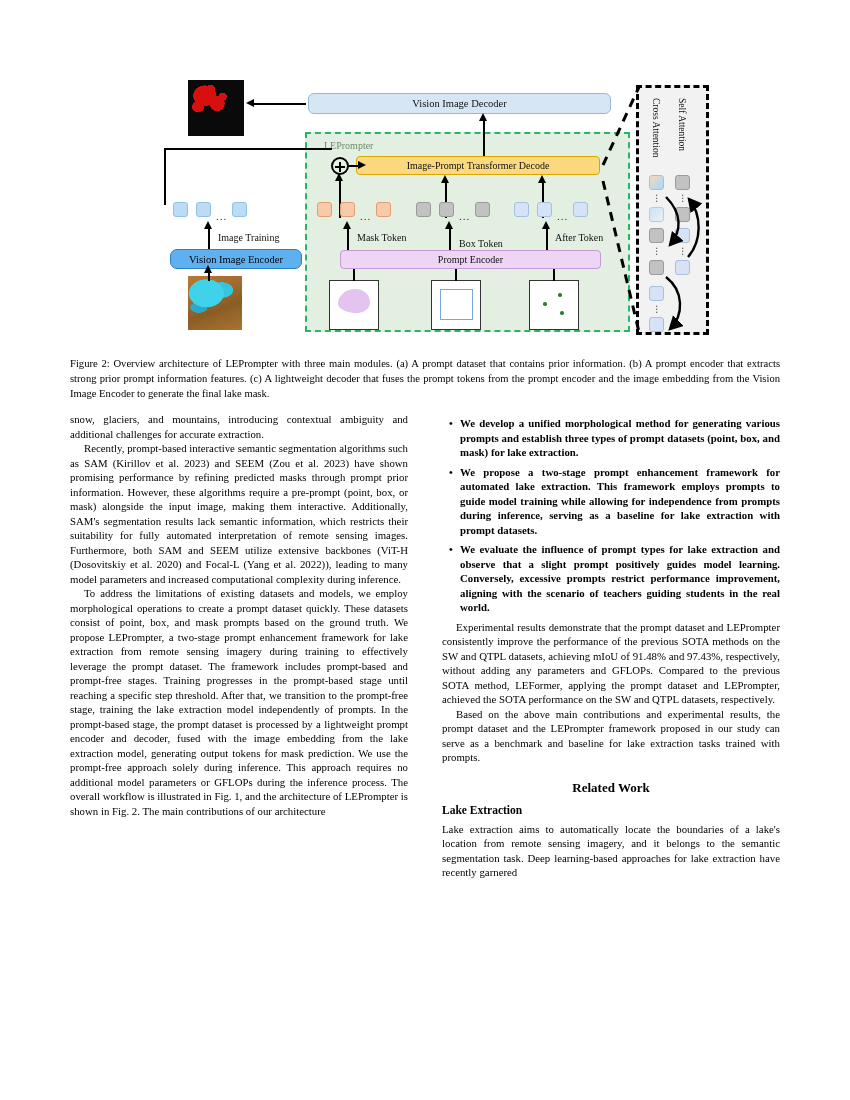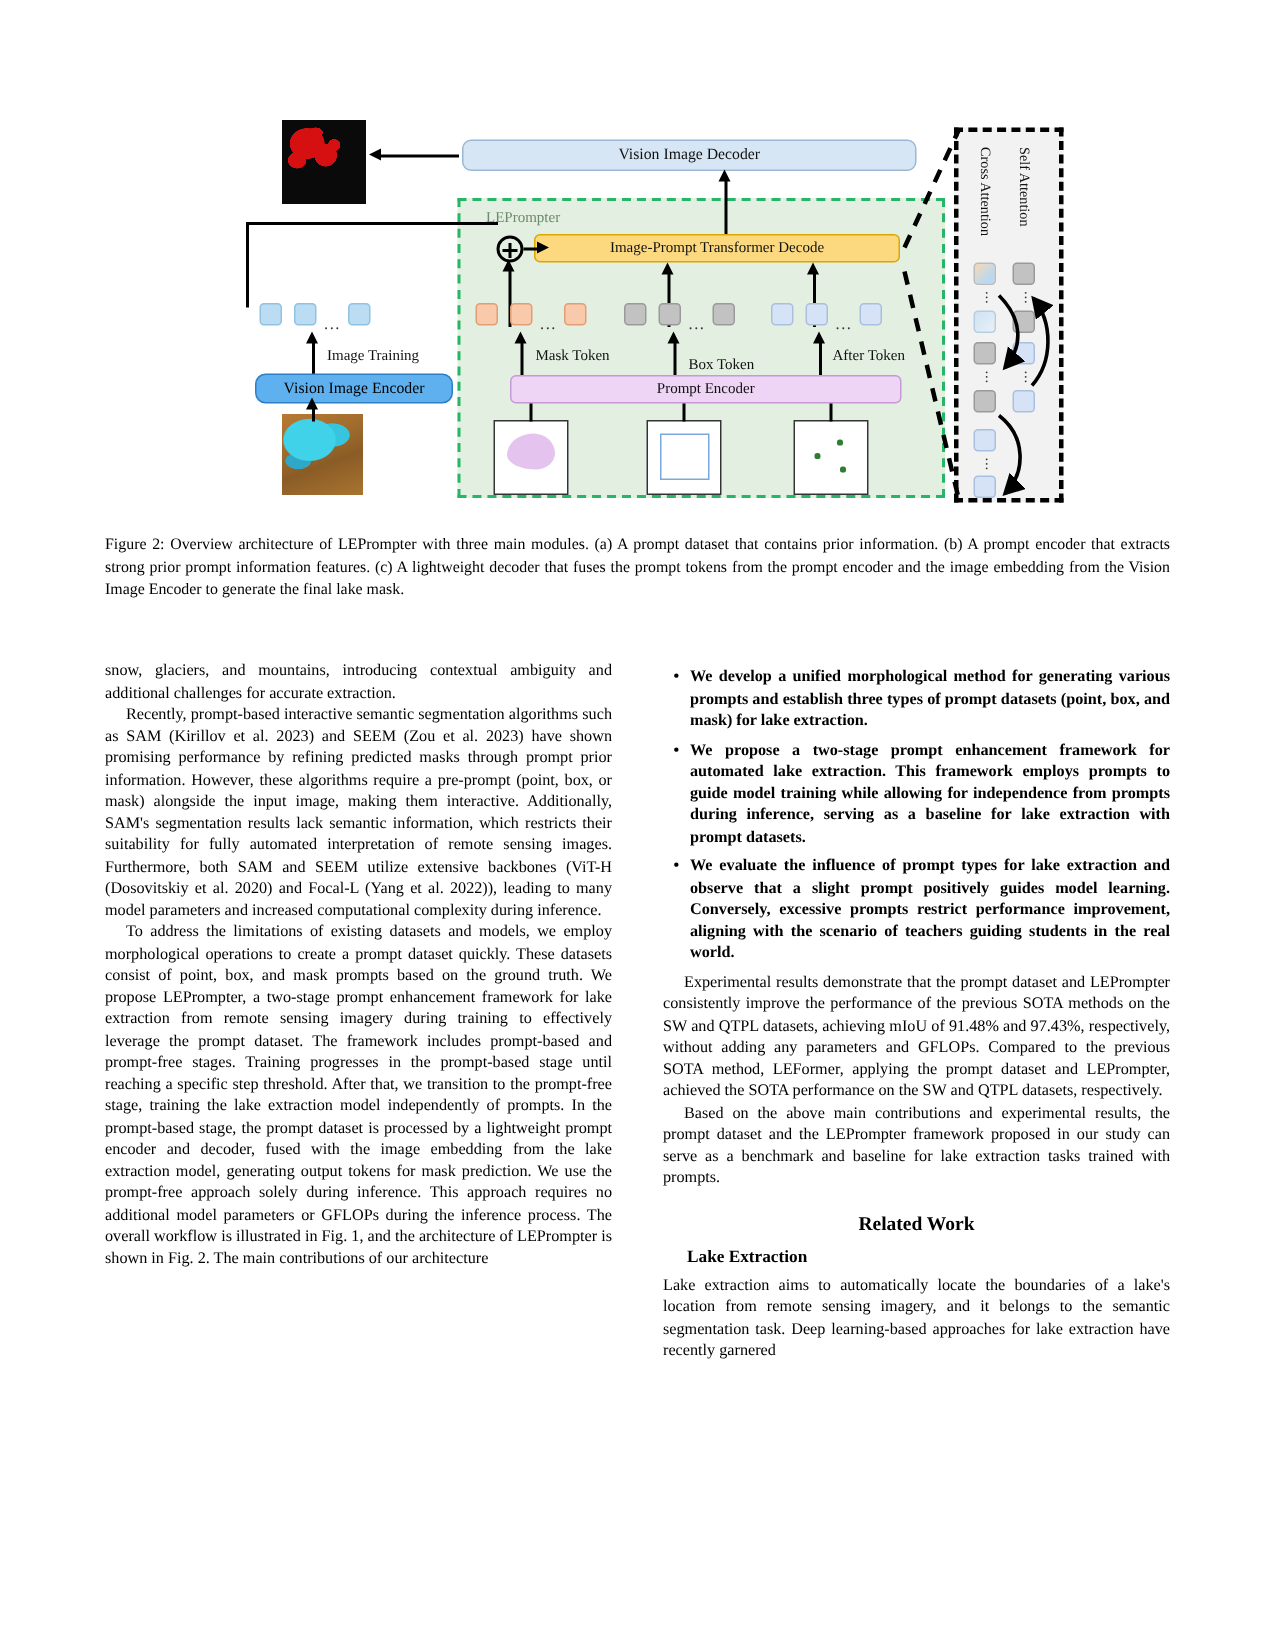--- a/index.html
+++ b/index.html
@@ -274,21 +274,21 @@
     width: 710px;
     font-size: 10.6px;
     line-height: 1.42;
     text-align: justify;
   }
 
   
   #body-columns {
     position: absolute;
     left: 70px;
-    top: 440px;
+    top: 412px;
     width: 710px;
     height: 600px;
   }
   .column {
     position: absolute;
     top: 0;
     width: 338px;
     font-size: 10.8px;
     line-height: 1.345;
     text-align: justify;
@@ -324,21 +324,21 @@
   h2.section-title {
     font-size: 13px;
     font-weight: bold;
     text-align: center;
     margin: 14px 0 7px 0;
   }
   h3.subsection-title {
     font-size: 11.5px;
     font-weight: bold;
     text-align: left;
-    margin: 0 0 3px 16px;
+    margin: 0 0 3px 0;
   }
 </style>
 </head>
 <body>
 
 <div id="figure-area">
 
   <div class="fig-box" id="leprompter-region"></div>
   <div id="leprompter-label">LEPrompter</div>
 

